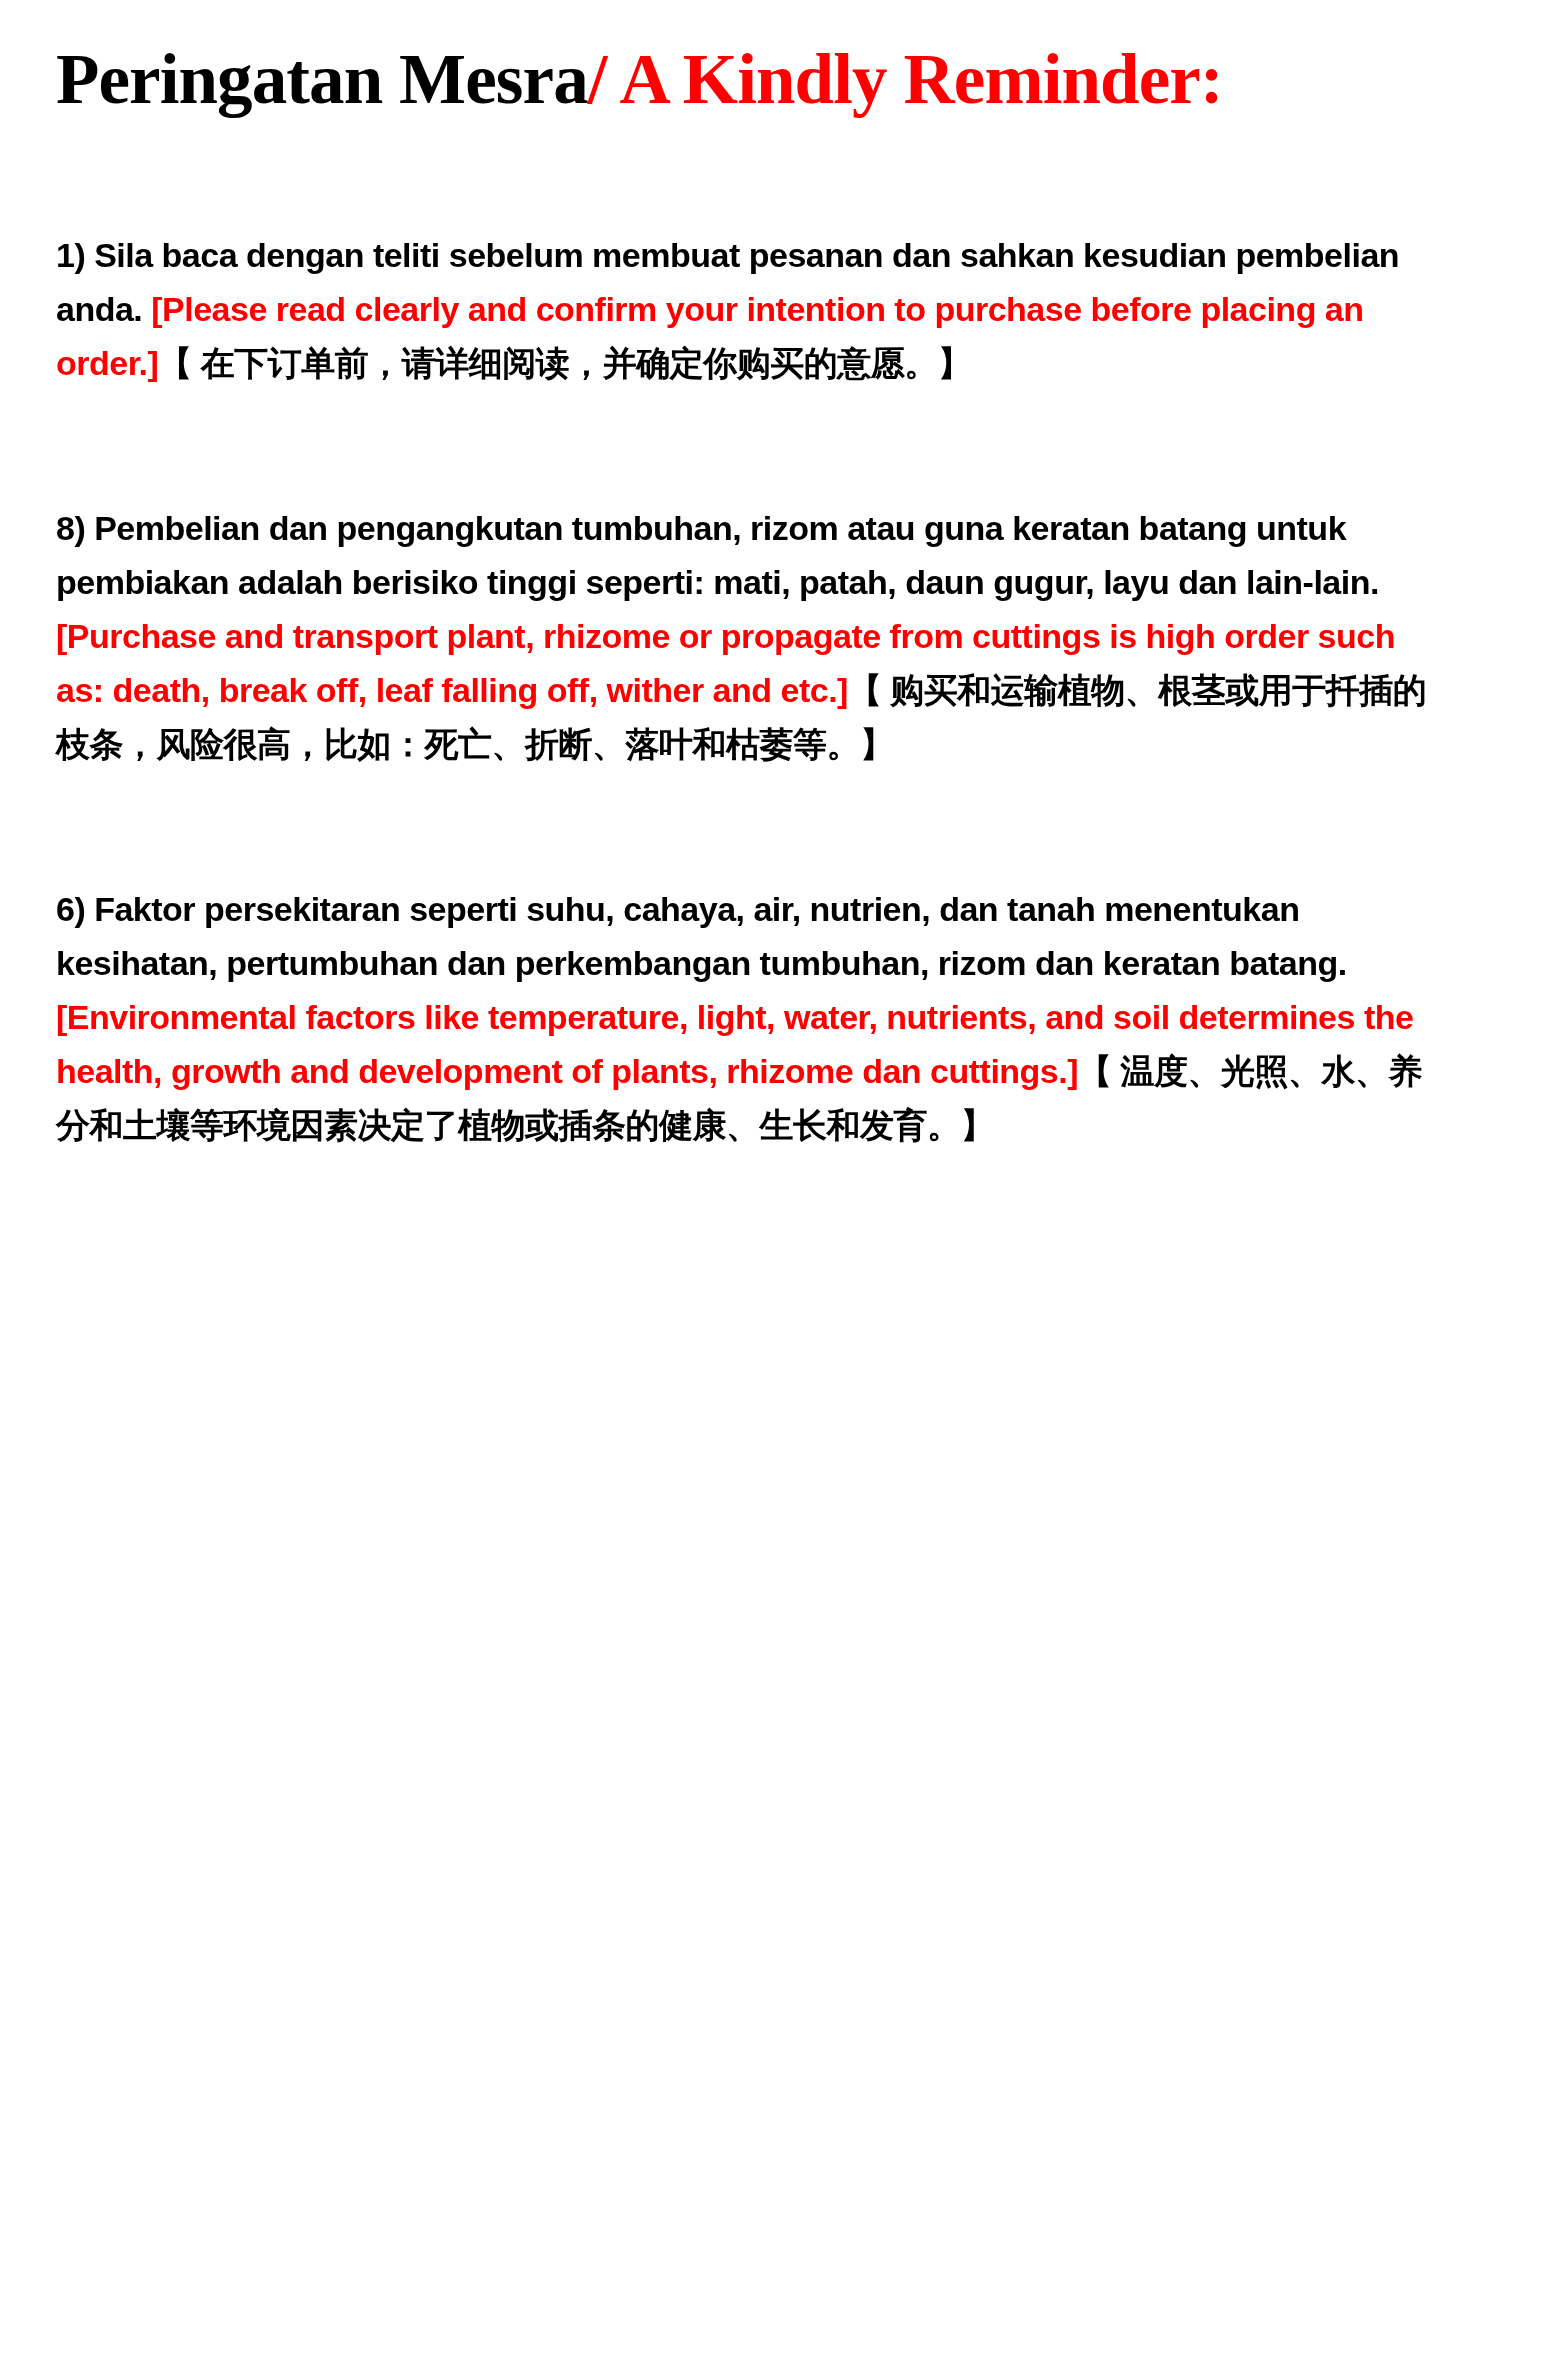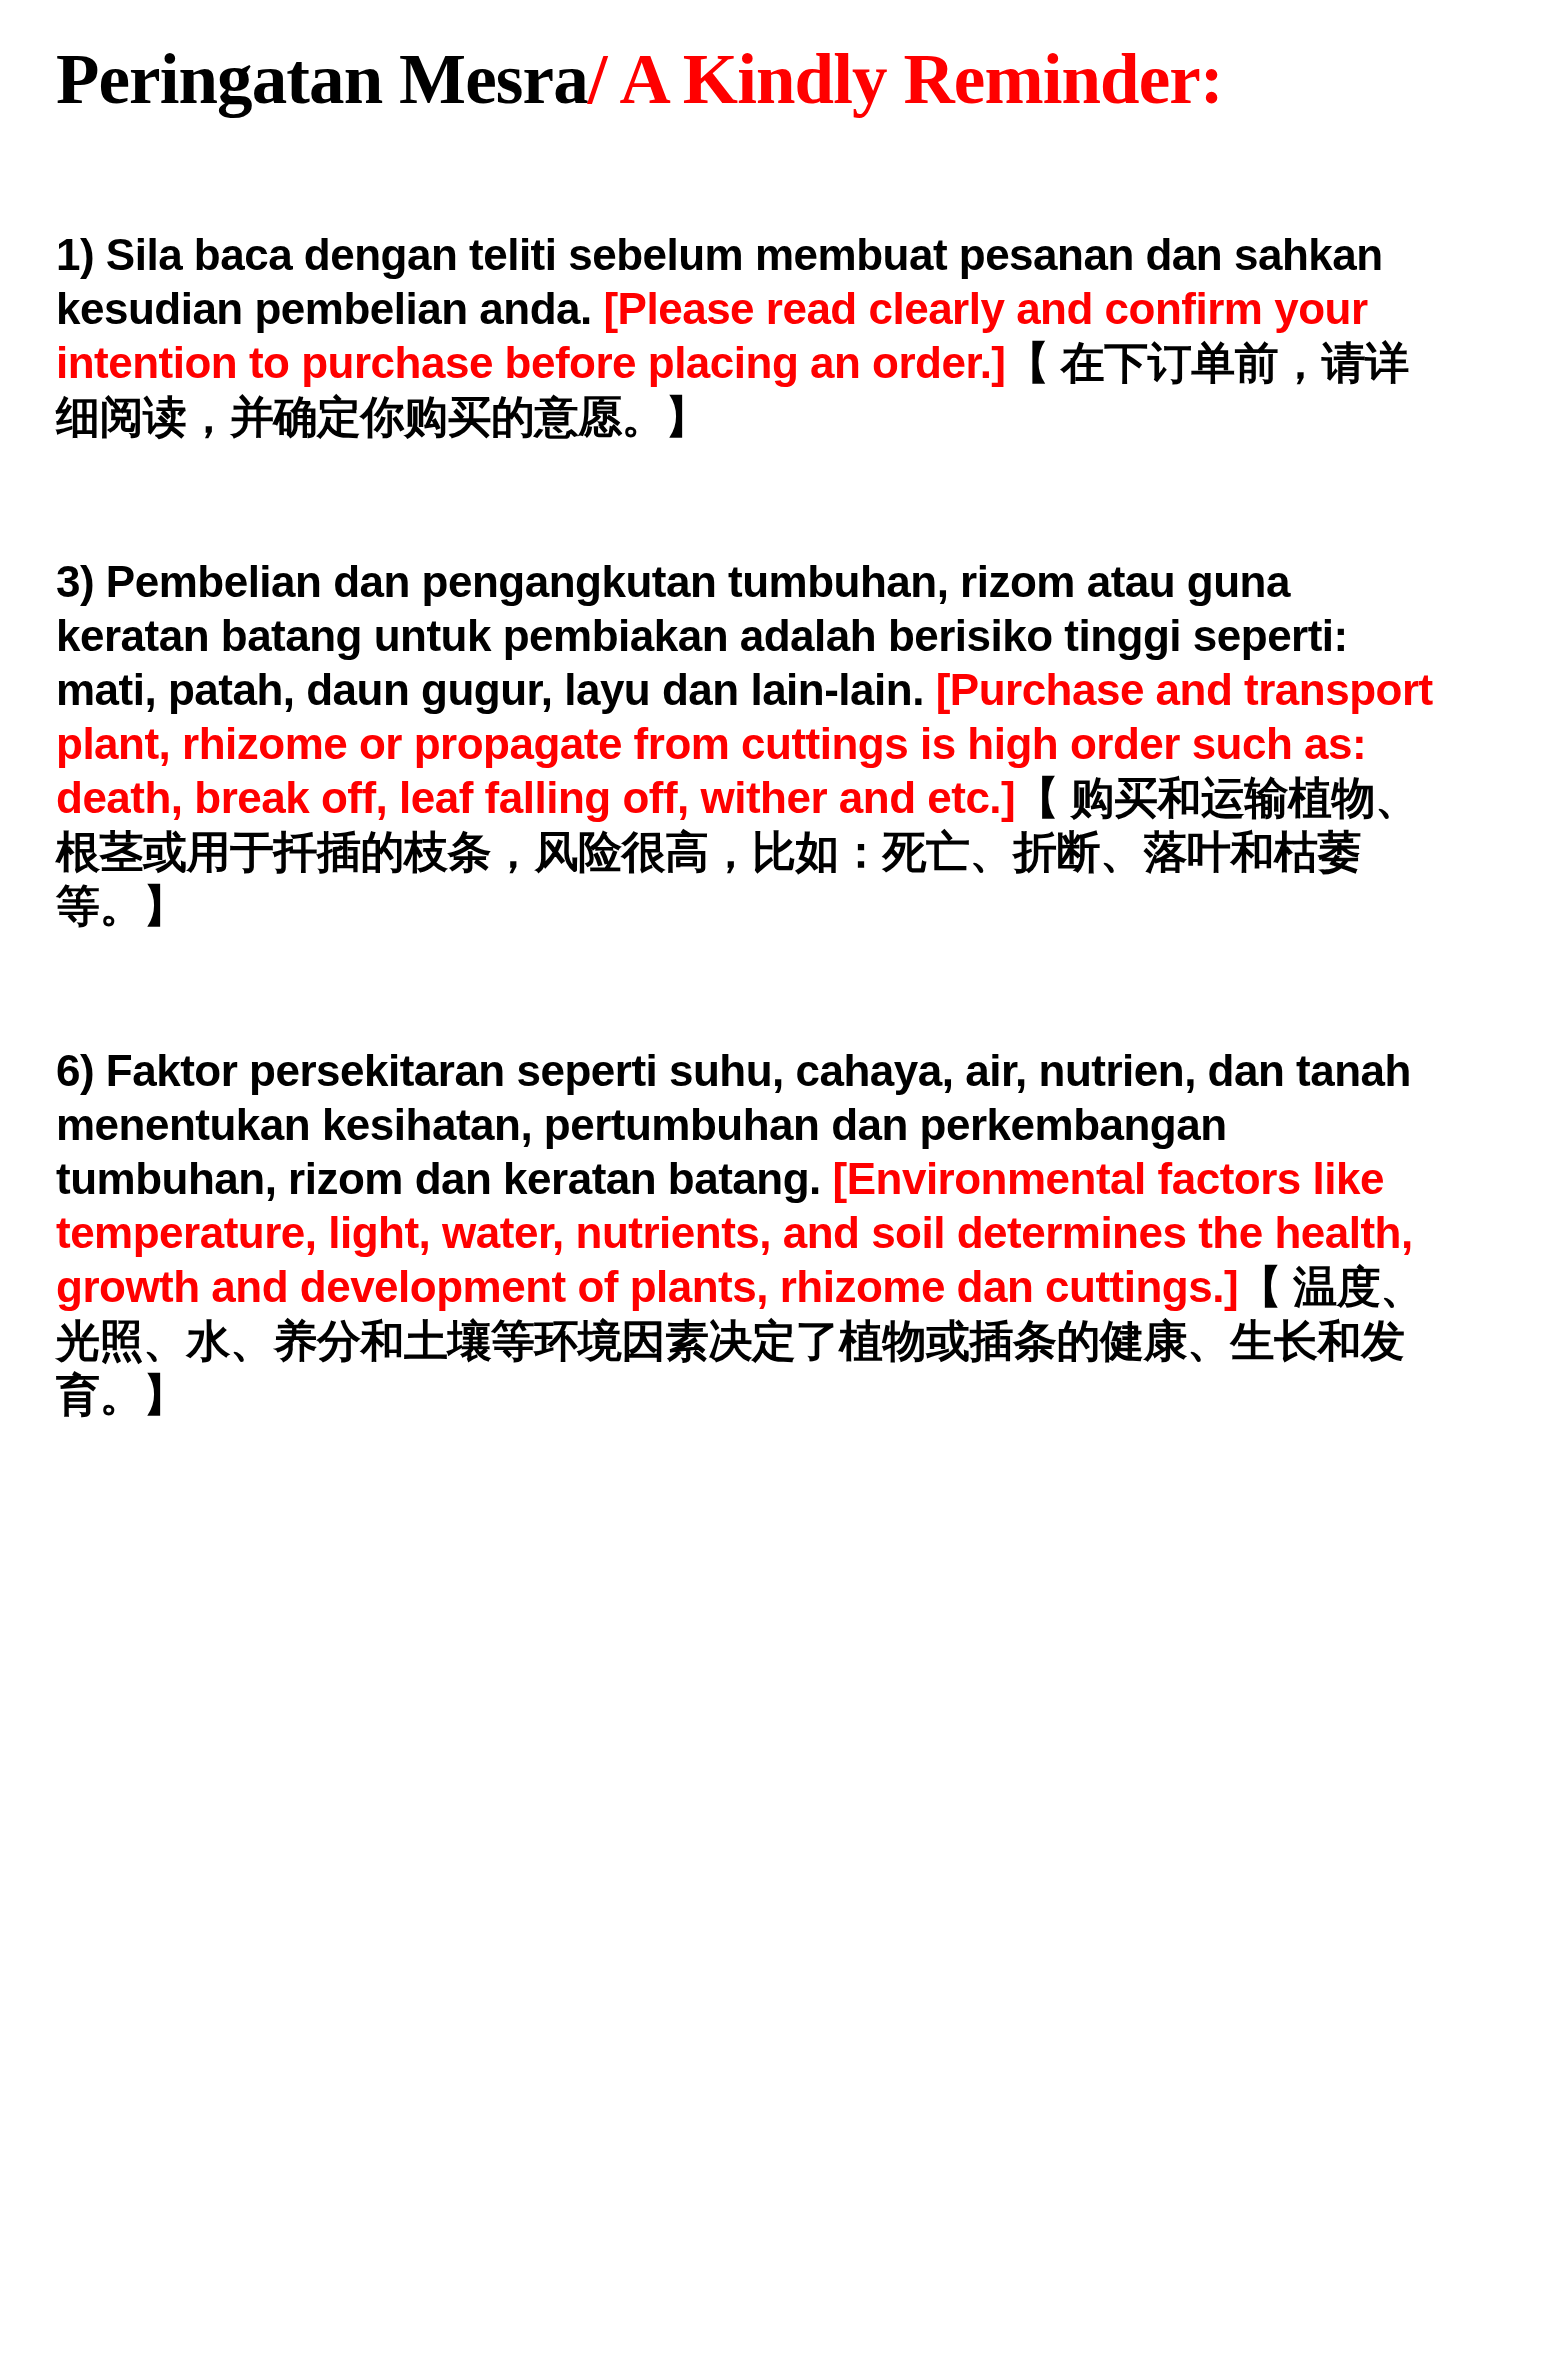--- a/index.html
+++ b/index.html
@@ -18,21 +18,21 @@
     font-weight: bold;
     font-size: 71px;
     line-height: 1.2;
     letter-spacing: -0.9px;
     white-space: nowrap;
     margin-bottom: 106px;
   }
   .title .t-red { color: #ff0000; }
   .para {
     max-width: 1389px;
-    font-size: 44px;
+    font-size: 34px;
     font-weight: bold;
     line-height: 54px;
     letter-spacing: -0.5px;
     margin-bottom: 111px;
     word-wrap: break-word;
   }
   .para:last-child { margin-bottom: 0; }
   .malay   { color: #000000; }
   .english { color: #ff0000; }
   .chinese { color: #000000; }
@@ -44,21 +44,21 @@
 
   <h1 class="title"><span class="t-black">Peringatan Mesra</span><span class="t-red">/ A Kindly Reminder:</span></h1>
 
   <p class="para">
     <span class="malay">1) Sila baca dengan teliti sebelum membuat pesanan dan sahkan kesudian pembelian anda.</span>
     <span class="english">[Please read clearly and confirm your intention to purchase before placing an order.]</span><span class="chinese">【 在下订单前，请详细阅读，并确定你购买的意愿。】</span>
   </p>
 
 
   <p class="para">
-    <span class="malay">3) Pembelian dan pengangkutan tumbuhan, rizom atau guna keratan batang untuk pembiakan adalah berisiko tinggi seperti: mati, patah, daun gugur, layu dan lain-lain.</span>
+    <span class="malay">8) Pembelian dan pengangkutan tumbuhan, rizom atau guna keratan batang untuk pembiakan adalah berisiko tinggi seperti: mati, patah, daun gugur, layu dan lain-lain.</span>
     <span class="english">[Purchase and transport plant, rhizome or propagate from cuttings is high order such as: death, break off, leaf falling off, wither and etc.]</span><span class="chinese">【 购买和运输植物、根茎或用于扦插的枝条，风险很高，比如：死亡、折断、落叶和枯萎等。】</span>
   </p>
 
 
 
   <p class="para">
     <span class="malay">6) Faktor persekitaran seperti suhu, cahaya, air, nutrien, dan tanah menentukan kesihatan, pertumbuhan dan perkembangan tumbuhan, rizom dan keratan batang.</span>
     <span class="english">[Environmental factors like temperature, light, water, nutrients, and soil determines the health, growth and development of plants, rhizome dan cuttings.]</span><span class="chinese">【 温度、光照、水、养分和土壤等环境因素决定了植物或插条的健康、生长和发育。】</span>
   </p>
 

